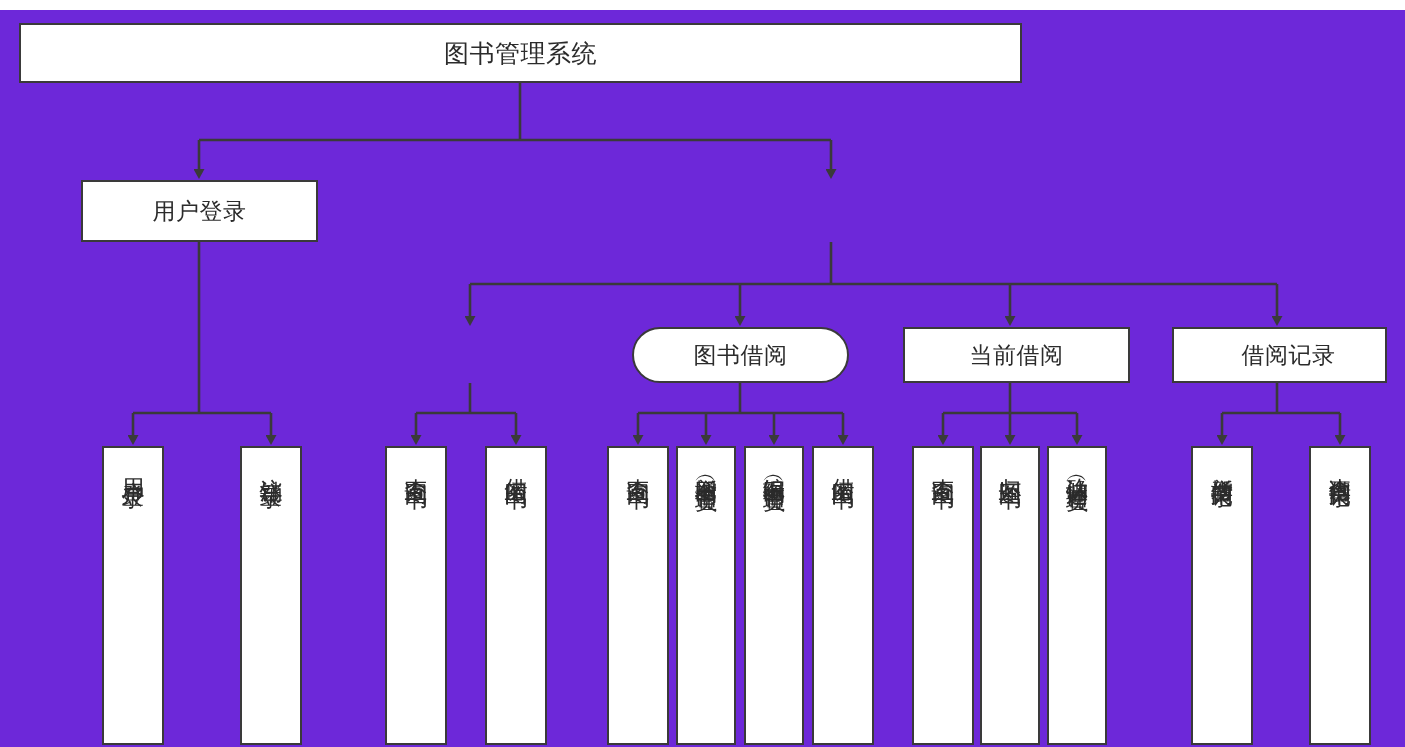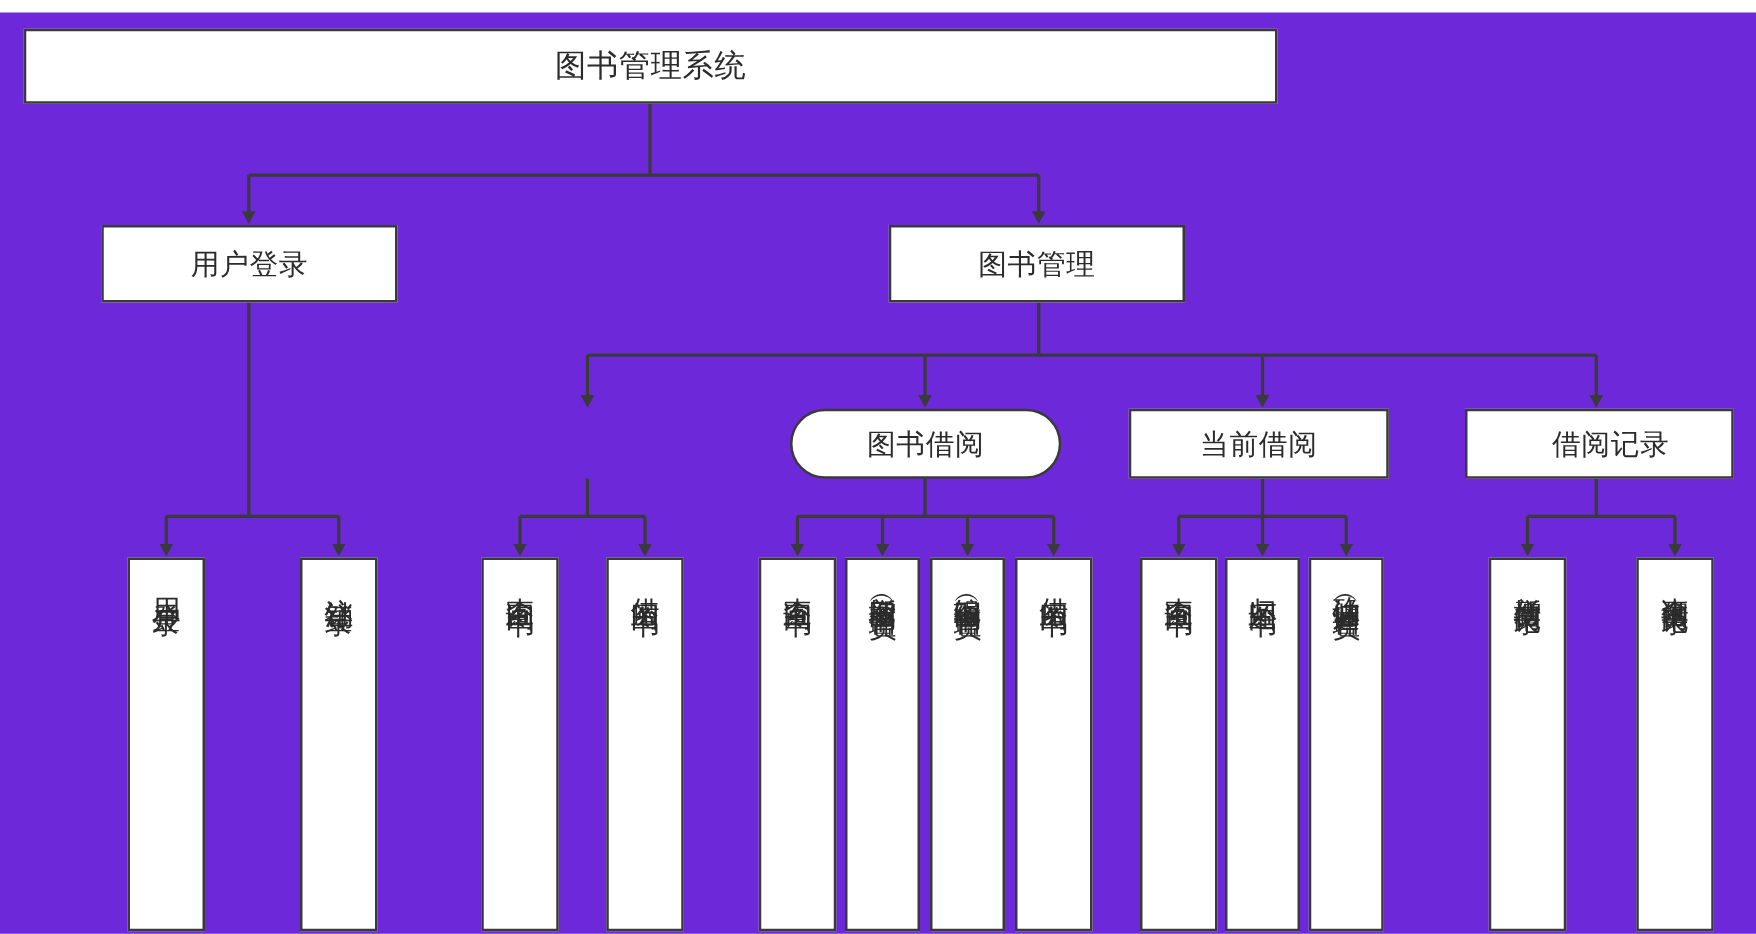--- a/index.html
+++ b/index.html
@@ -111,30 +111,27 @@
   </svg>
 
   <div class="node h title" style="left:19px;top:13px;width:1003px;height:60px;">
     <span class="label">图书管理系统</span>
   </div>
 
   <div class="node h" style="left:81px;top:170px;width:237px;height:62px;">
     <span class="label">用户登录</span>
   </div>
 
-  <div class="node h" style="left:711px;top:170px;width:237px;height:62px;">
-    <span class="label">图书管理</span>
-  </div>
 
 
   <div class="node h" style="left:632px;top:317px;width:217px;height:56px;border-radius:28px;">
     <span class="label">图书借阅</span>
   </div>
 
-  <div class="node h" style="left:903px;top:317px;width:208px;height:56px;">
+  <div class="node h" style="left:903px;top:317px;width:227px;height:56px;">
     <span class="label">当前借阅</span>
   </div>
 
   <div class="node h" style="left:1172px;top:317px;width:215px;height:56px;padding-left:18px;">
     <span class="label">借阅记录</span>
   </div>
 
   <div class="node v" style="left:102px;top:436px;width:62px;height:299px;">
     <span class="label">用户登录</span>
   </div>

